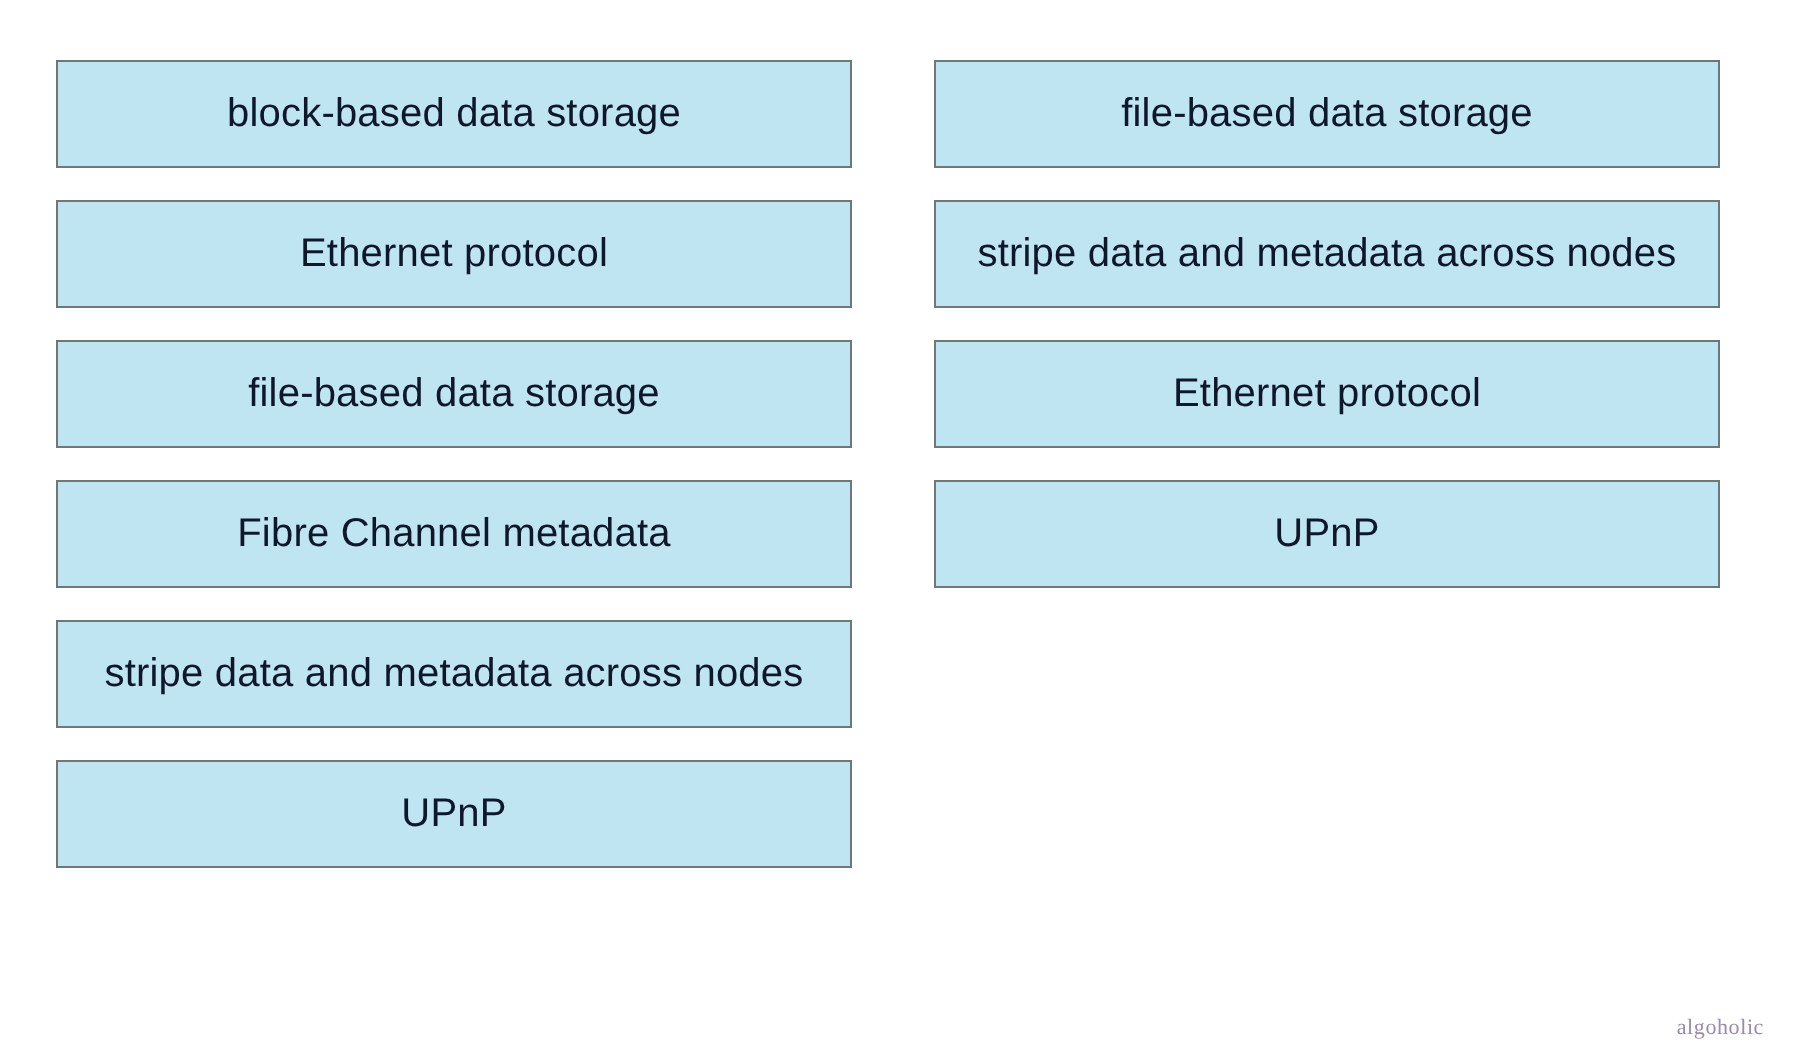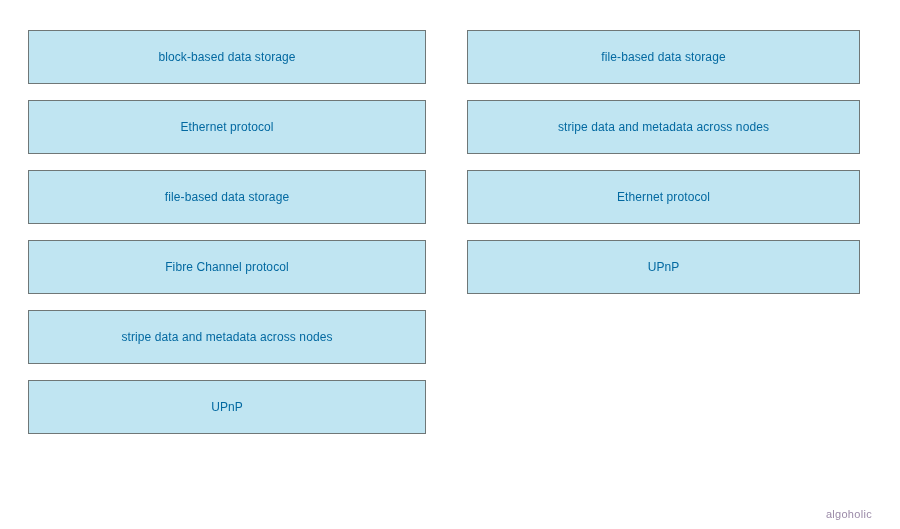--- a/index.html
+++ b/index.html
@@ -48,55 +48,56 @@
     background: #c0e5f2;
     border: 1px solid #6f7777;
     display: flex;
     align-items: center;
     justify-content: center;
     cursor: move;
     user-select: none;
   }
 
   .option-label {
-    font-size: 12px;
+    font-size: 20px;
     line-height: 1;
-    color: #0369a1;
+    color: #0f172a;
     text-align: right;
     letter-spacing: 0.1px;
     white-space: nowrap;
   }
 
   #watermark {
     position: absolute;
-    right: 28px;
+    right: 18px;
     bottom: 9px;
     font-size: 11px;
     color: #9b8aa8;
     letter-spacing: 0.3px;
     user-select: none;
+    font-family: Liberation Serif, serif;
   }
 </style>
 </head>
 <body>
 
 <div id="exercise-canvas">
 
   <div class="column" id="left-column">
     <div class="option-box">
       <span class="option-label">block-based data storage</span>
     </div>
     <div class="option-box">
       <span class="option-label">Ethernet protocol</span>
     </div>
     <div class="option-box">
       <span class="option-label">file-based data storage</span>
     </div>
     <div class="option-box">
-      <span class="option-label">Fibre Channel protocol</span>
+      <span class="option-label">Fibre Channel metadata</span>
     </div>
     <div class="option-box">
       <span class="option-label">stripe data and metadata across nodes</span>
     </div>
     <div class="option-box">
       <span class="option-label">UPnP</span>
     </div>
   </div>
 
   <div class="column" id="right-column">

